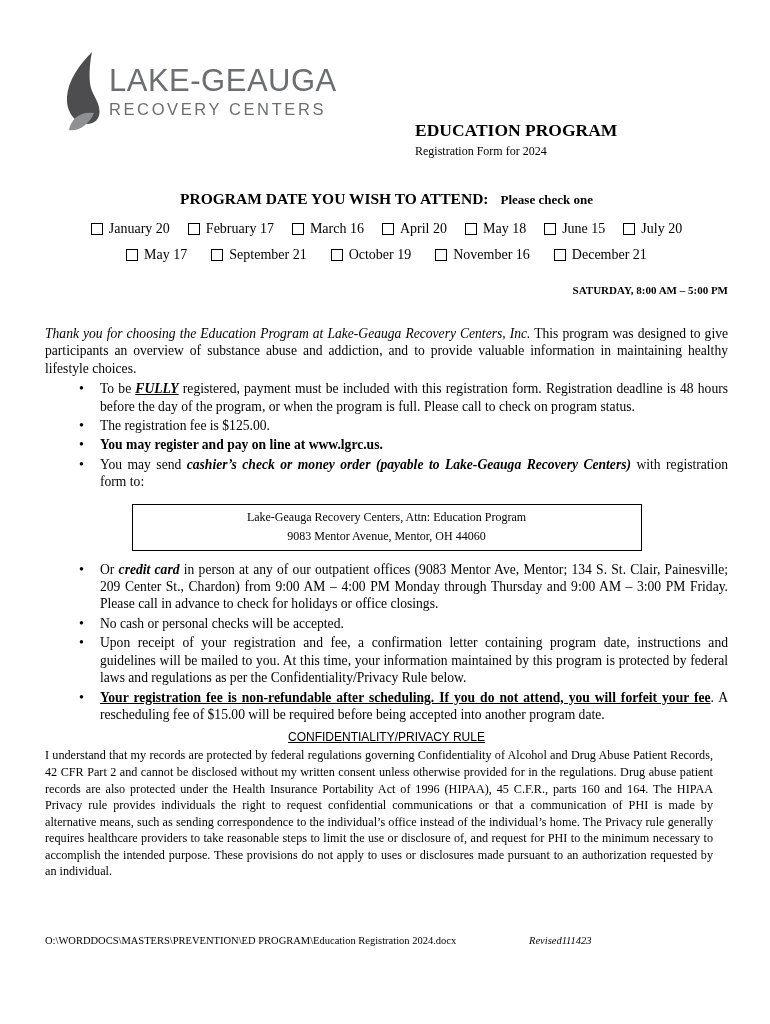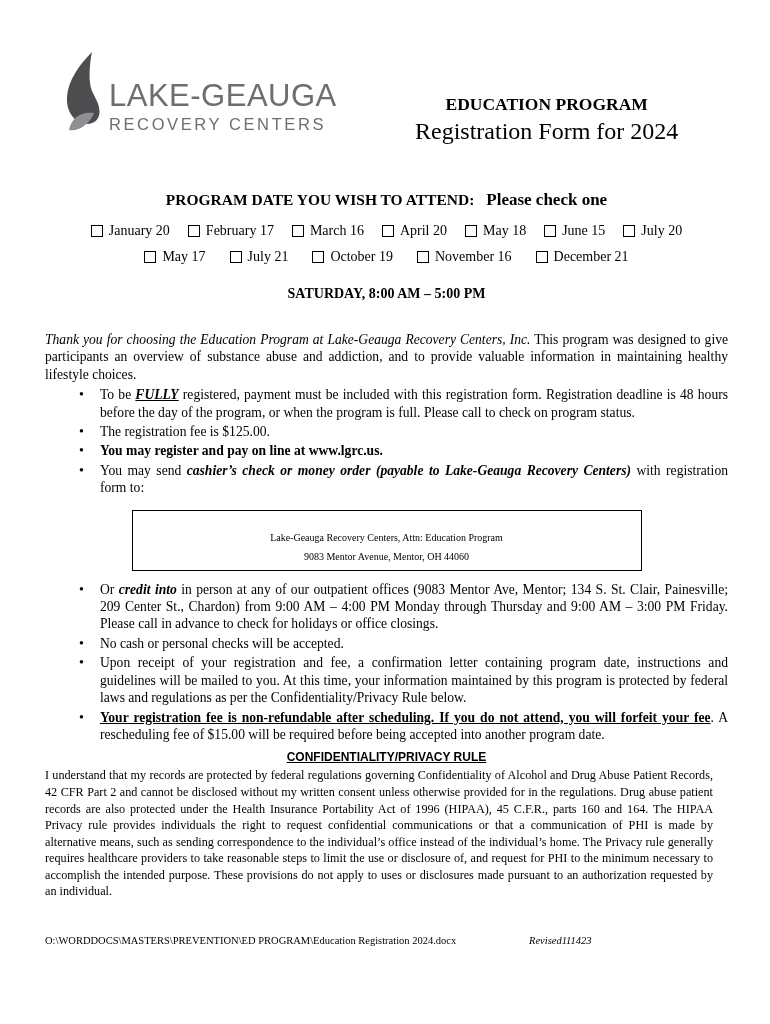--- a/index.html
+++ b/index.html
@@ -5,51 +5,51 @@
   html, body { margin:0; padding:0; background:#ffffff; }
   .page {
     position:relative;
     width:770px; height:1024px;
     background:#ffffff;
     color:#000;
     font-family:"Liberation Serif", serif;
     overflow:hidden;
   }
   
-  .logo { position:absolute; left:62px; top:50px; display:flex; align-items:flex-end; }
+  .logo { position:absolute; left:62px; top:50px; display:flex; align-items:flex-start; }
   .logo svg { width:44px; height:84px; display:block; }
   .logo-text { margin-left:3px; margin-top:15px; font-family:"Liberation Sans", sans-serif; color:#6d6e71; }
   .logo-line1 { font-size:31px; line-height:1; letter-spacing:0.5px; }
   .logo-line2 { font-size:16.5px; letter-spacing:2.6px; margin-top:4px; }
   
-  .doc-title { position:absolute; left:415px; top:94px;text-align:center; }
+  .doc-title { position:absolute; left:415px; top:120px; }
   .doc-title-main { font-weight:bold; font-size:17.5px; line-height:1.2; }
-  .doc-title-sub { font-size:24px; margin-top:3px; }
+  .doc-title-sub { font-size:12px; margin-top:3px; }
   
   .content { position:absolute; left:45px; top:0; width:683px; }
   .program-heading { margin-top:190px; text-align:center; }
   .ph-main { font-weight:bold; font-size:15.5px; }
-  .ph-note { font-weight:bold; font-size:17px; margin-left:8px; }
+  .ph-note { font-weight:bold; font-size:13px; margin-left:8px; }
   .cb-row { display:flex; justify-content:center; gap:18px; margin-top:13px; font-size:14px; }
   .cb-row2 { margin-top:10px; gap:24px; }
   .cb-item { display:flex; align-items:center; white-space:nowrap; cursor:pointer; }
   .cb-box { width:10px; height:10px; border:1.5px solid #000; display:inline-block; margin-right:6px; flex:none; background:#fff; }
-  .schedule { text-align:center; font-weight:bold; font-size:14px; margin-top:21px; }
+  .schedule { text-align:right; font-weight:bold; font-size:11px; margin-top:21px; }
   .intro { margin:29px 0 0 0; font-size:13.6px; line-height:17.4px; text-align:justify; }
   .bullets { margin:3px 0 0 0; padding:0 0 0 55px; list-style:none; }
   .bullets li { position:relative; text-align:justify; font-size:13.6px; line-height:17.4px; margin-bottom:2px; }
   .bullets li::before { content:"•"; position:absolute; left:-21px; top:0; font-size:14px; }
   .address-box {
     border:1.5px solid #000; width:508px; margin:13px auto 0;
-    text-align:center; font-size:10px; line-height:19px; padding:17px 0 4px;
+    text-align:center; font-size:12px; line-height:19px; padding:3px 0 4px;
   }
   .bullets.second { margin-top:10px; }
   .conf-heading {
     text-align:center; font-family:"Liberation Sans", sans-serif;
-    font-weight:bold; font-size:12px; text-decoration:underline; margin-top:7px;
+    font-weight:normal; font-size:12px; text-decoration:underline; margin-top:7px;
   }
   .conf-body { margin:3px 15px 0 0; font-size:12.2px; line-height:16.6px; text-align:justify; }
   .footer { position:absolute; left:45px; top:935px; width:683px; font-size:10.5px; }
   .revised { position:absolute; left:484px; top:0;font-style:italic; }
   
   .b   { font-weight:bold; }
   .i   { font-style:italic; }
   .bi  { font-weight:bold; font-style:italic; }
   .biu { font-weight:bold; font-style:italic; text-decoration:underline; }
   .bu  { font-weight:bold; text-decoration:underline; }
@@ -112,21 +112,21 @@
           <span>July 20</span>
         </span>
       </div>
     <div class="cb-row cb-row2">
         <span class="cb-item">
           <span class="cb-box"></span>
           <span>May 17</span>
         </span>
         <span class="cb-item">
           <span class="cb-box"></span>
-          <span>July 21</span>
+          <span>September 21</span>
         </span>
         <span class="cb-item">
           <span class="cb-box"></span>
           <span>October 19</span>
         </span>
         <span class="cb-item">
           <span class="cb-box"></span>
           <span>November 16</span>
         </span>
         <span class="cb-item">
@@ -145,21 +145,21 @@
         <li><span class="b">You may register and pay on line at www.lgrc.us.</span></li>
         <li><span>You may send </span><span class="bi">cashier’s check or money order (payable to Lake-Geauga Recovery Centers)</span><span>  with registration form to:</span></li>
       </ul>
 
     <div class="address-box">
       <div>Lake-Geauga Recovery Centers, Attn: Education Program</div>
       <div>9083 Mentor Avenue, Mentor, OH  44060</div>
     </div>
 
     <ul class="bullets second">
-        <li><span>Or </span><span class="bi">credit into</span><span> in person at any of our outpatient offices (9083 Mentor Ave, Mentor; 134 S. St. Clair, Painesville; 209 Center St., Chardon) from 9:00 AM – 4:00 PM Monday through Thursday and 9:00 AM – 3:00 PM Friday.  Please call in advance to check for holidays or office closings.</span></li>
+        <li><span>Or </span><span class="bi">credit card</span><span> in person at any of our outpatient offices (9083 Mentor Ave, Mentor; 134 S. St. Clair, Painesville; 209 Center St., Chardon) from 9:00 AM – 4:00 PM Monday through Thursday and 9:00 AM – 3:00 PM Friday.  Please call in advance to check for holidays or office closings.</span></li>
         <li><span>No cash or personal checks will be accepted.</span></li>
         <li><span>Upon receipt of your registration and fee, a confirmation letter containing program date, instructions and guidelines will be mailed to you.  At this time, your information maintained by this program is protected by federal laws and regulations as per the Confidentiality/Privacy Rule below.</span></li>
         <li><span class="bu">Your registration fee is non-refundable after scheduling.  If you do not attend, you will forfeit your fee</span><span>.  A rescheduling fee of $15.00 will be required before being accepted into another program date.</span></li>
       </ul>
 
     <div class="conf-heading">CONFIDENTIALITY/PRIVACY RULE</div>
     <p class="conf-body">I understand that my records are protected by federal regulations governing Confidentiality of Alcohol and Drug Abuse Patient Records, 42 CFR Part 2 and cannot be disclosed without my written consent unless otherwise provided for in the regulations. Drug abuse patient records are also protected under the Health Insurance Portability Act of 1996 (HIPAA), 45 C.F.R., parts 160 and 164.  The HIPAA Privacy rule provides individuals the right to request confidential communications or that a communication of PHI is made by alternative means, such as sending correspondence to the individual’s office instead of the individual’s home.  The Privacy rule generally requires healthcare providers to take reasonable steps to limit the use or disclosure of, and request for PHI to the minimum necessary to accomplish the intended purpose. These provisions do not apply to uses or disclosures made pursuant to an authorization requested by an individual.</p>
 
   </div>
 

